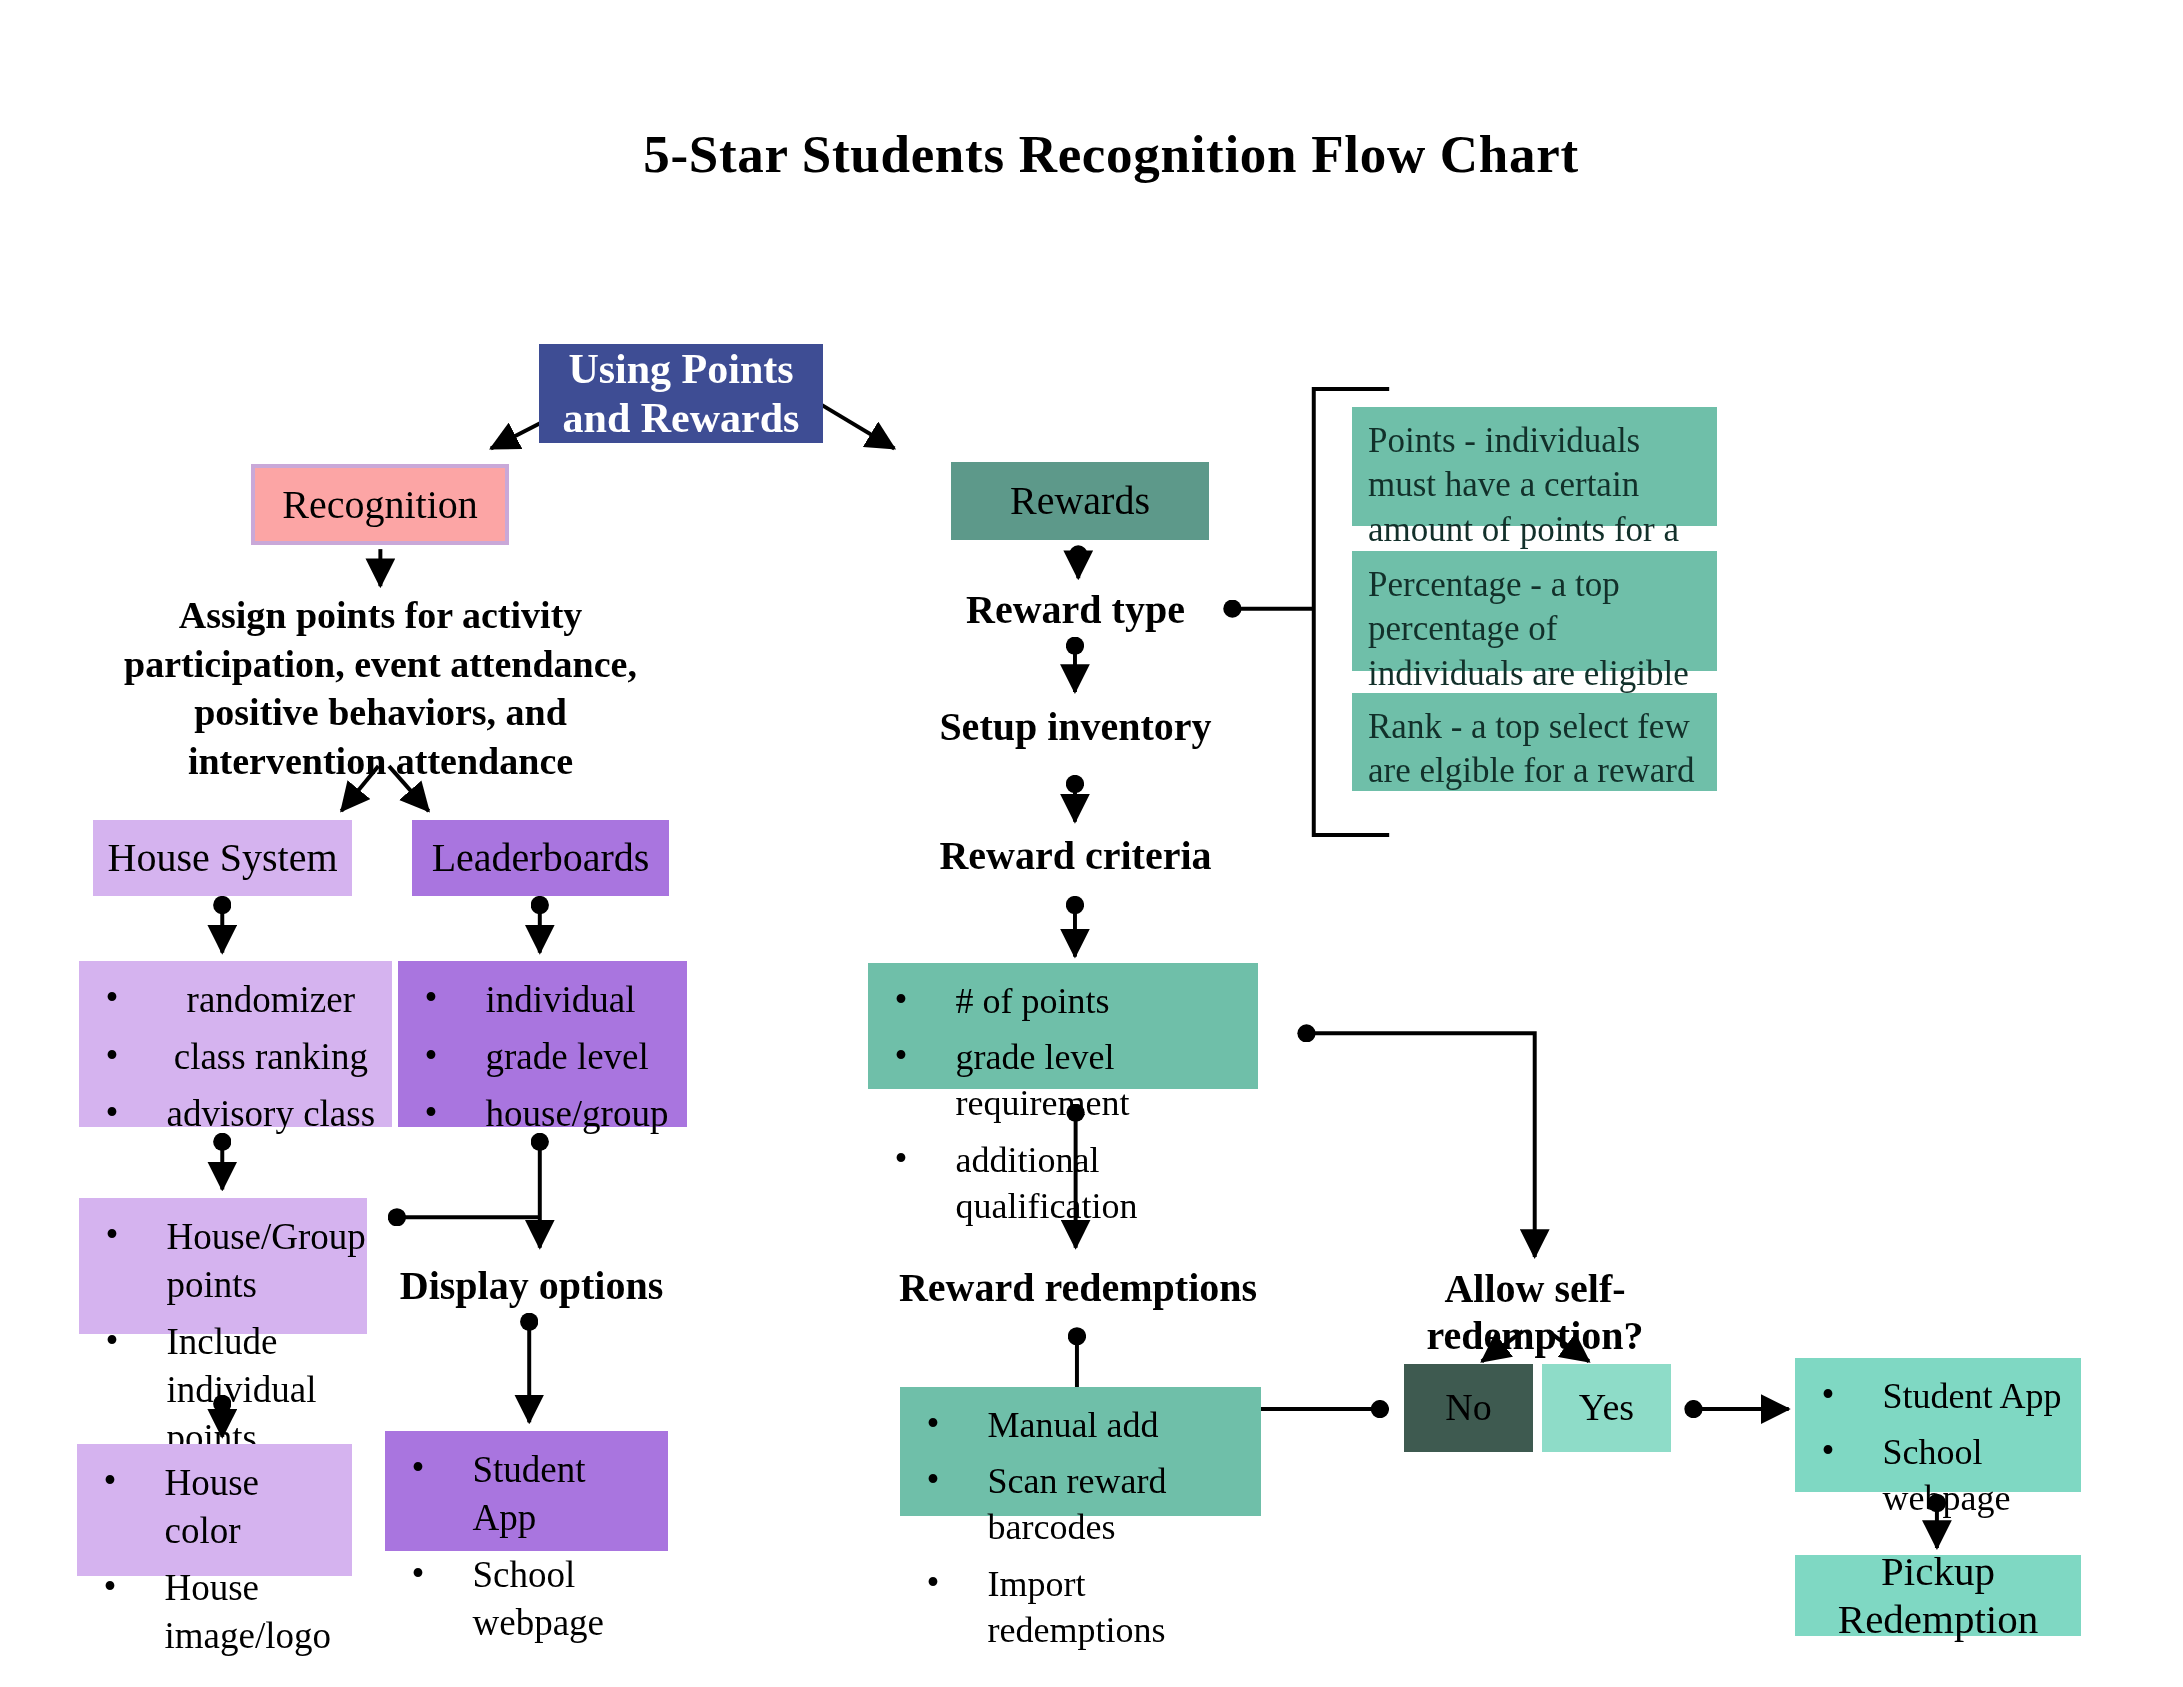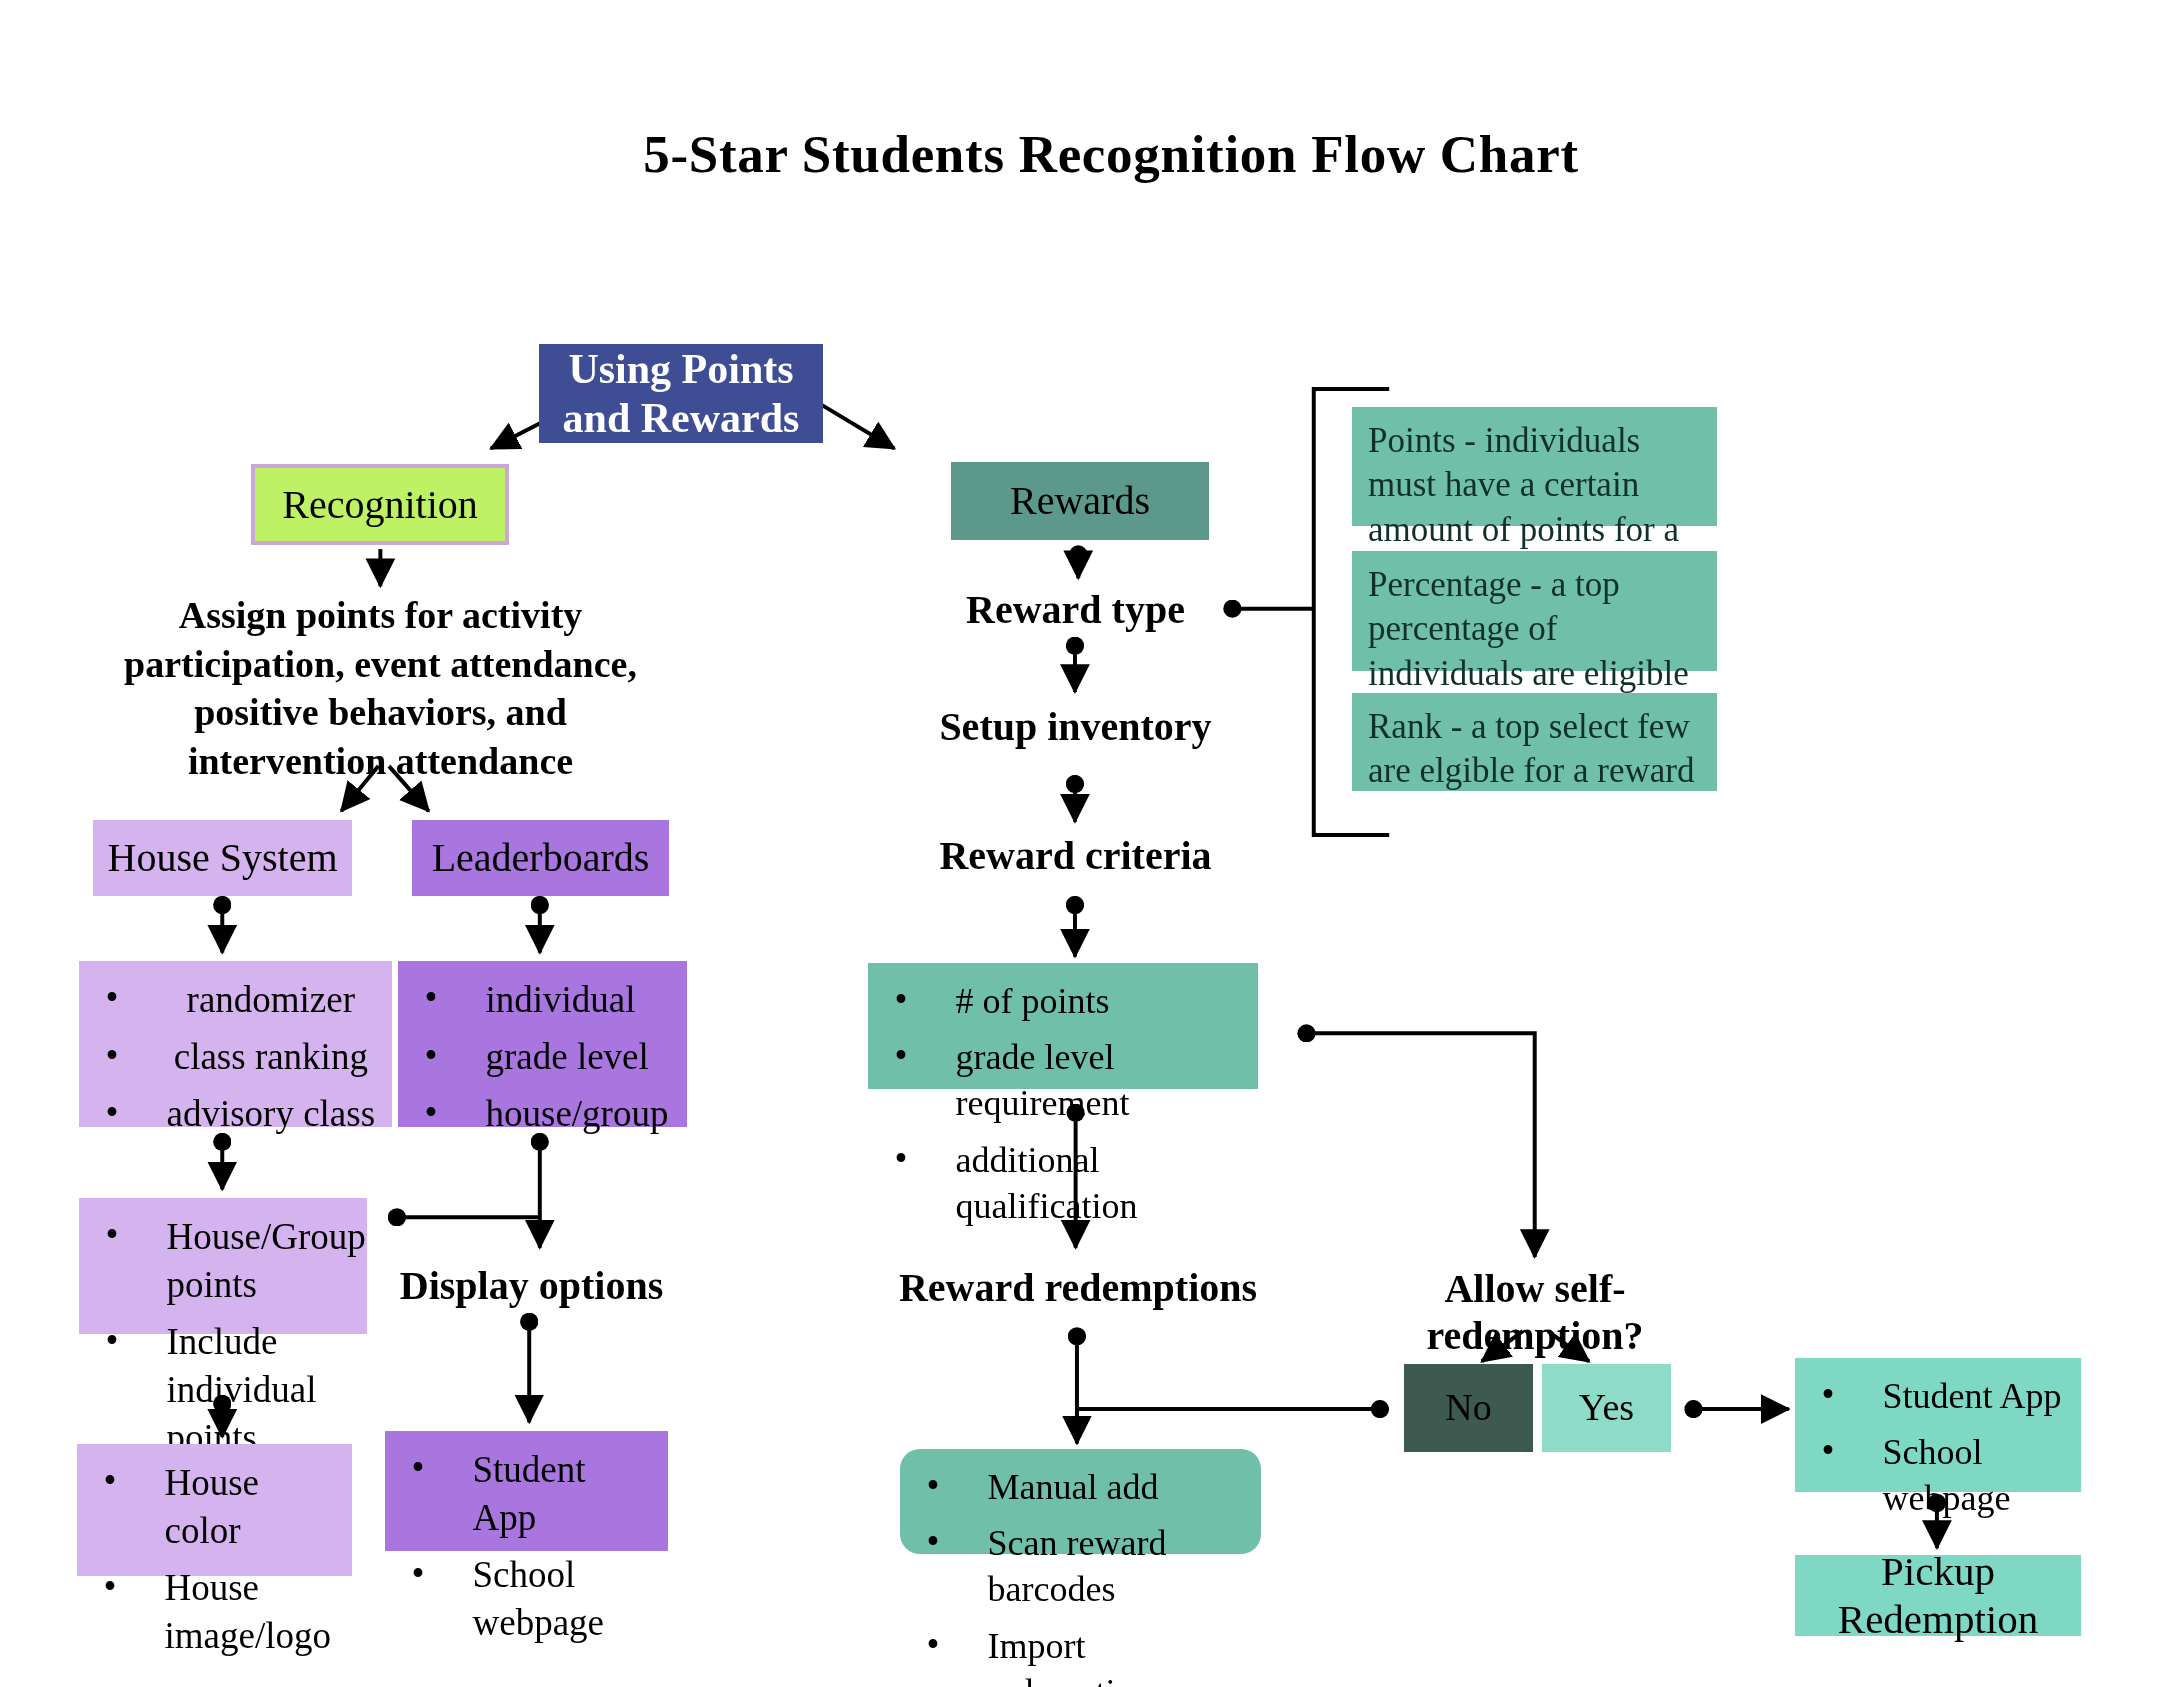--- a/index.html
+++ b/index.html
@@ -15,21 +15,21 @@
   .title{
     position:absolute;left:595px;top:124px;width:1032px;
     text-align:center;font-weight:bold;font-size:53px;letter-spacing:0.7px;
   }
   .box{
     position:absolute;box-sizing:border-box;
     display:flex;align-items:center;justify-content:center;
     text-align:center;font-size:40px;line-height:1.15;
   }
   .navy{background:#3e4d94;color:#ffffff;font-weight:bold;font-size:42px;}
-  .recog{background:#bef264;border:4px solid #c9a8d8;}
+  .recog{background:#fca5a5;border:4px solid #c9a8d8;}
   .tealdark{background:#5d998a;}
   .lilac{background:#d5b3ef;}
   .purple{background:#a975df;}
   .tealmid{background:#6fbfa9;}
   .aqua{background:#7fd8c3;}
   .aqualight{background:#8edcc8;}
   .greendark{background:#3e5a50;}
   .flowlabel{
     position:absolute;text-align:center;font-weight:bold;font-size:40px;
   }
@@ -171,21 +171,21 @@
   <div class="box tealmid listbox" style="left:868px;top:963px;width:390px;height:126px;">
     <ul class="smallpad" style="font-size:36px;">
       <li># of points</li>
       <li>grade level requirement</li>
       <li>additional qualification</li>
     </ul>
   </div>
 
   <div class="flowlabel" style="left:893px;top:1264px;width:370px;">Reward redemptions</div>
 
-  <div class="box tealmid listbox" style="left:900px;top:1449px;width:361px;height:105px;border-radius:20px;">
+  <div class="box tealmid listbox" style="left:900px;top:1387px;width:361px;height:129px;">
     <ul class="smallpad" style="font-size:36px;">
       <li>Manual add</li>
       <li>Scan reward barcodes</li>
       <li>Import redemptions</li>
     </ul>
   </div>
 
   <div class="flowlabel" style="left:1363px;top:1265px;width:344px;">Allow self-redemption?</div>
 
   <div class="box greendark" style="left:1404px;top:1364px;width:129px;height:88px;font-size:38px;">No</div>

